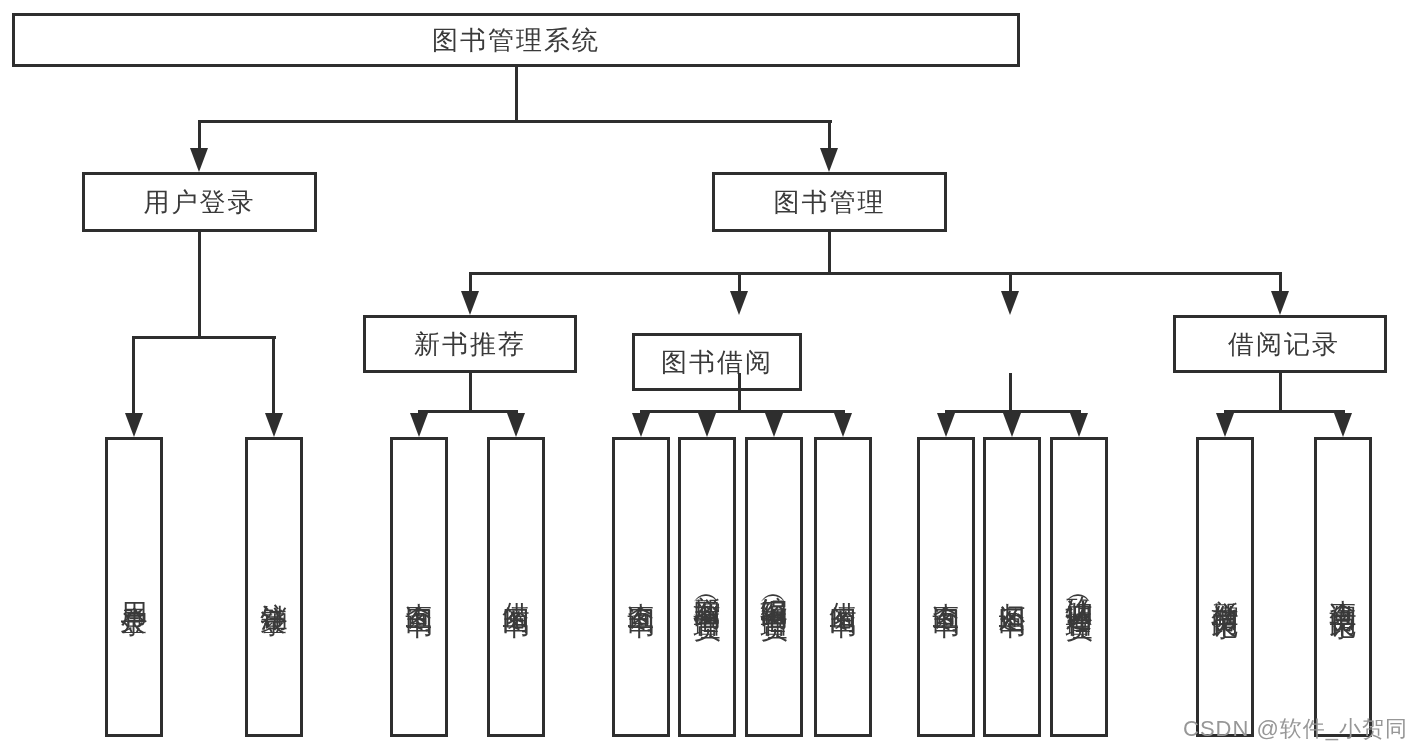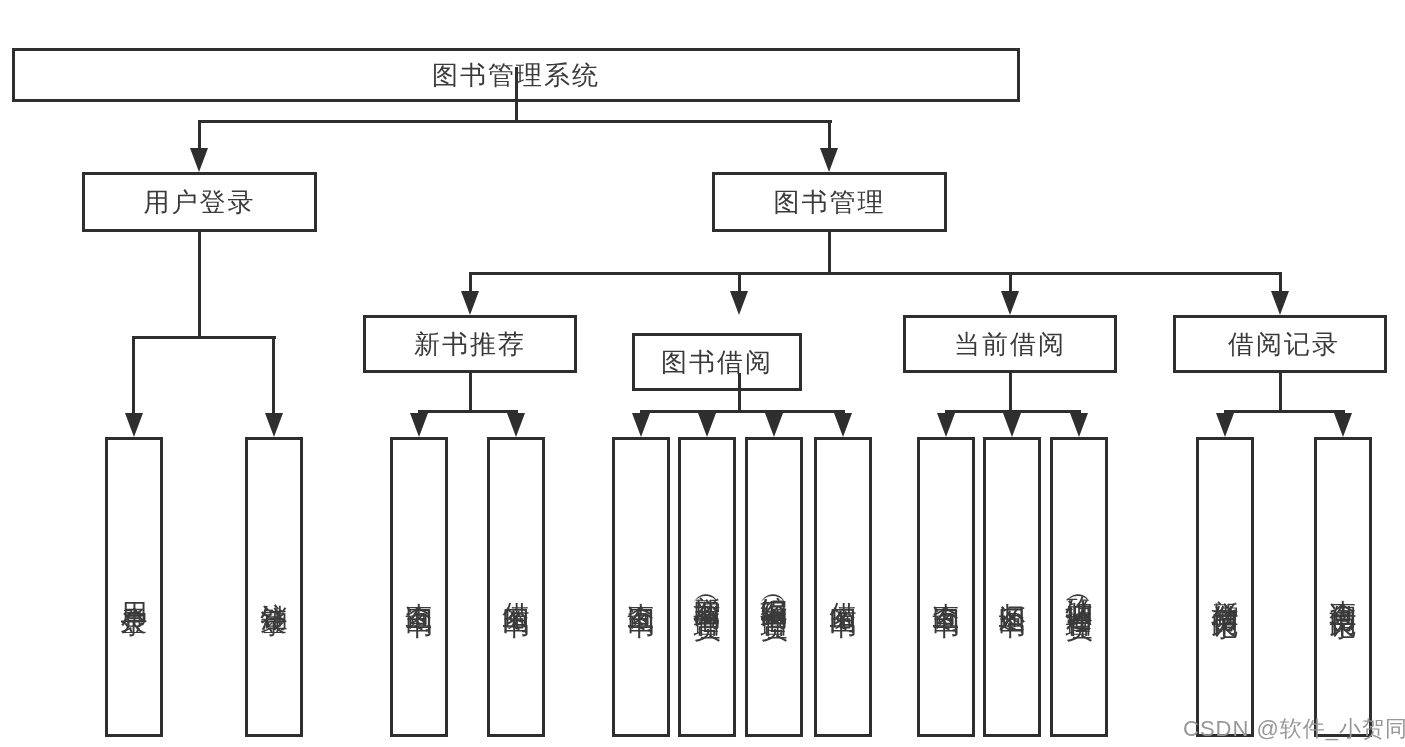--- a/index.html
+++ b/index.html
@@ -51,31 +51,30 @@
     color: #979797;
     letter-spacing: 1px;
     white-space: nowrap;
   }
 </style>
 </head>
 <body>
 
 <div id="canvas">
 
-  <div class="box hbox" style="left:12px; top:13px; width:1008px; height:54px;margin-top:35px;">图书管理系统</div>
+  <div class="box hbox" style="left:12px; top:13px; width:1008px; height:54px;">图书管理系统</div>
 
   <div class="box hbox" style="left:82px; top:172px; width:235px; height:60px;">用户登录</div>
 
   <div class="box hbox" style="left:712px; top:172px; width:235px; height:60px;">图书管理</div>
 
   <div class="box hbox" style="left:363px; top:315px; width:214px;">新书推荐</div>
 
   <div class="box hbox" style="left:632px; top:333px; width:170px;">图书借阅</div>
 
-  <div class="box hbox" style="left:903px; top:315px; width:214px;">当前借阅</div>
 
   <div class="box hbox" style="left:1173px; top:315px; width:214px;padding-left:8px;">借阅记录</div>
 
   <div class="box vbox" style="left:105px;">用户登录</div>
   <div class="box vbox" style="left:245px;">注销登录</div>
 
   <div class="box vbox" style="left:390px;">查询图书</div>
   <div class="box vbox" style="left:487px;">借阅图书</div>
 
   <div class="box vbox" style="left:612px;">查询图书</div>

